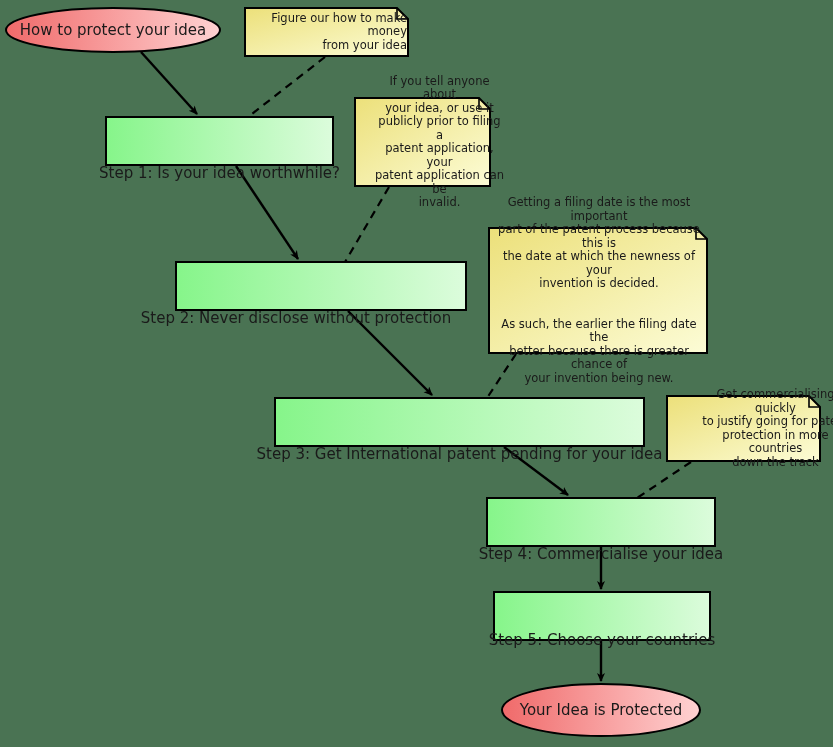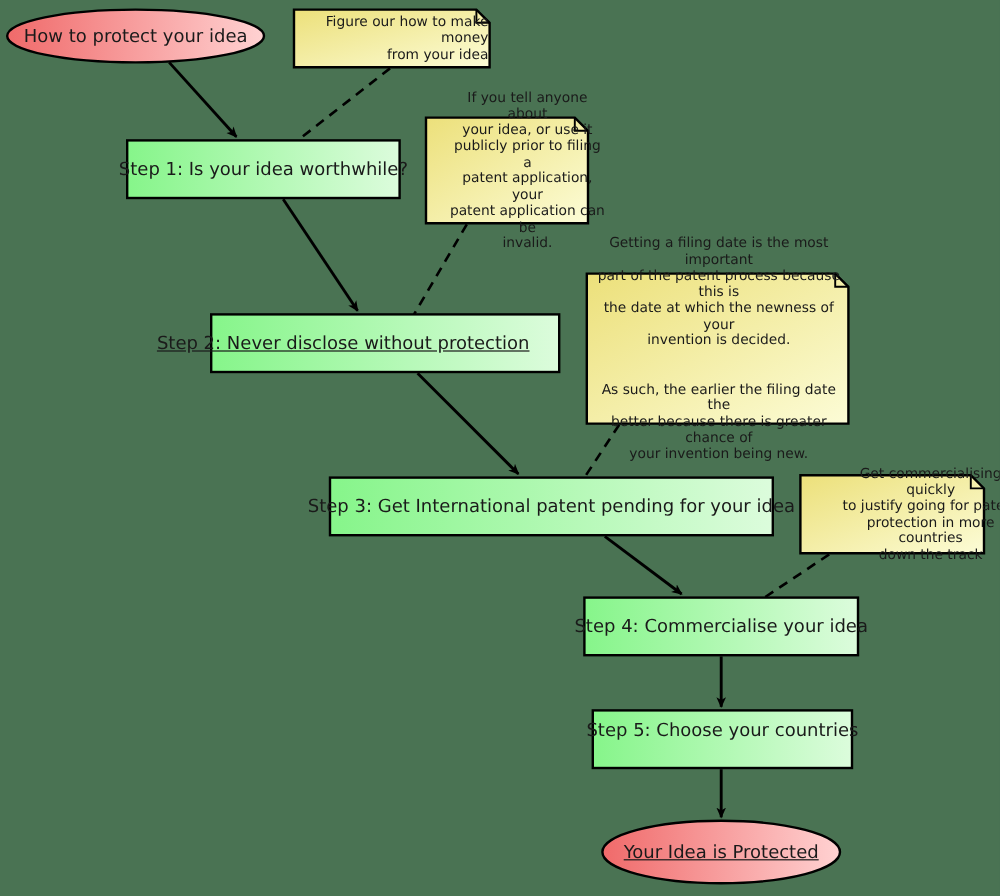--- a/index.html
+++ b/index.html
@@ -32,20 +32,21 @@
     align-items: center;
     justify-content: center;
     text-align: center;
     color: #1a1a1a;
     pointer-events: none;
     white-space: nowrap;
   }
   .step-label {
     font-size: 15px;
     line-height: 18px;
+    margin-top: 32px;
   }
   .terminal-label {
     font-size: 15px;
     line-height: 18px;
   }
   .note-label {
     font-size: 11.5px;
     line-height: 13.5px;
     white-space: pre-line;
     padding: 0 1px;
@@ -104,25 +105,25 @@
         <path d="M 489 228 L 696 228 L 707 239 L 707 353 L 489 353 Z" fill="url(#grad-note)" stroke="#000000" stroke-width="2" stroke-linejoin="miter"></path>
         <path d="M 696 228 L 696 239 L 707 239" fill="none" stroke="#000000" stroke-width="1.6"></path>
         <path d="M 667 396 L 809 396 L 820 407 L 820 461 L 667 461 Z" fill="url(#grad-note)" stroke="#000000" stroke-width="2" stroke-linejoin="miter"></path>
         <path d="M 809 396 L 809 407 L 820 407" fill="none" stroke="#000000" stroke-width="1.6"></path>
       </g>
   </svg>
 
   <div id="labels-layer">
       <div class="node-label terminal-label" style="left: 6px; top: 8px; width: 214px; height: 44px;">How to protect your idea</div>
       <div class="node-label step-label" style="left: 106px; top: 117px; width: 227px; height: 48px;">Step 1: Is your idea worthwhile?</div>
-      <div class="node-label step-label" style="left: 162px; top: 262px; width: 248px; height: 48px; text-decoration: underline;">Step 2: Never disclose without protection</div>
+      <div class="node-label step-label" style="left: 172px; top: 262px; width: 248px; height: 48px;">Step 2: Never disclose without protection</div>
       <div class="node-label step-label" style="left: 275px; top: 398px; width: 369px; height: 48px;">Step 3: Get International patent pending for your idea</div>
       <div class="node-label step-label" style="left: 487px; top: 498px; width: 228px; height: 48px;">Step 4: Commercialise your idea</div>
       <div class="node-label step-label" style="left: 494px; top: 592px; width: 216px; height: 32px; text-align: center;">Step 5: Choose your countries</div>
-      <div class="node-label terminal-label" style="left: 502px; top: 684px; width: 198px; height: 52px; text-decoration: underline;">Your Idea is Protected</div>
+      <div class="node-label terminal-label" style="left: 502px; top: 684px; width: 198px; height: 52px;">Your Idea is Protected</div>
       <div class="node-label note-label" style="left: 247px; top: 8px; width: 159px; height: 48px; text-align: right;">Figure our how to make money
 from your idea</div>
       <div class="node-label note-label" style="left: 357px; top: 98px; width: 131px; height: 88px; margin-left: 16px;">If you tell anyone about
 your idea, or use it
 publicly prior to filing a
 patent application, your
 patent application can be
 invalid.</div>
       <div class="node-label note-label" style="left: 491px; top: 228px; width: 214px; height: 125px; border-radius: 29px;">Getting a filing date is the most important
 part of the patent process because this is

